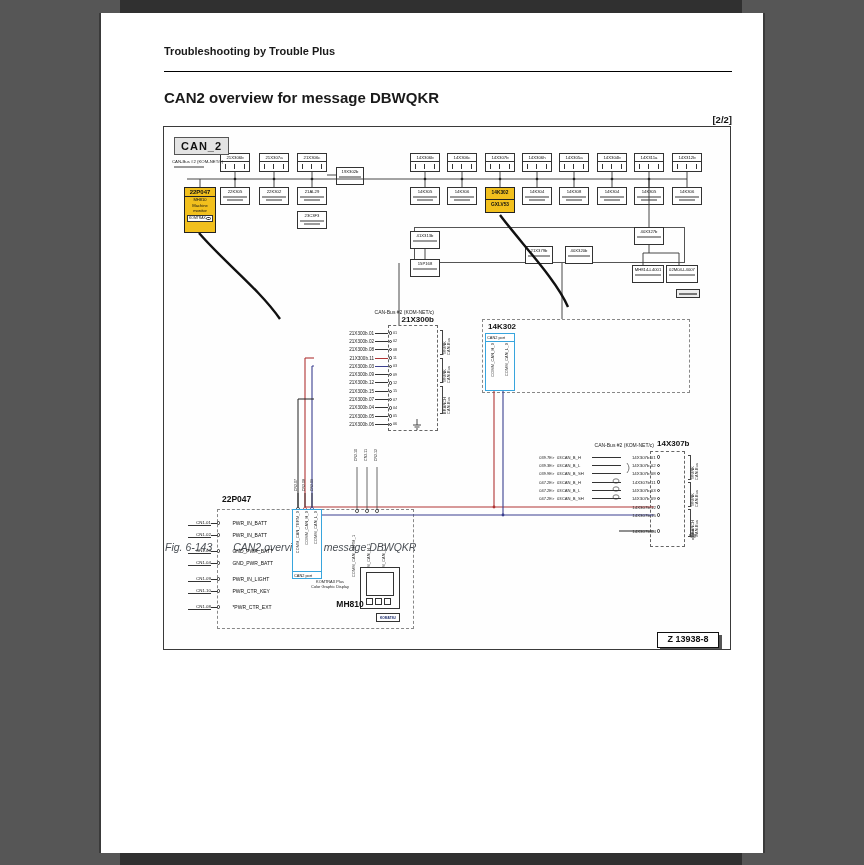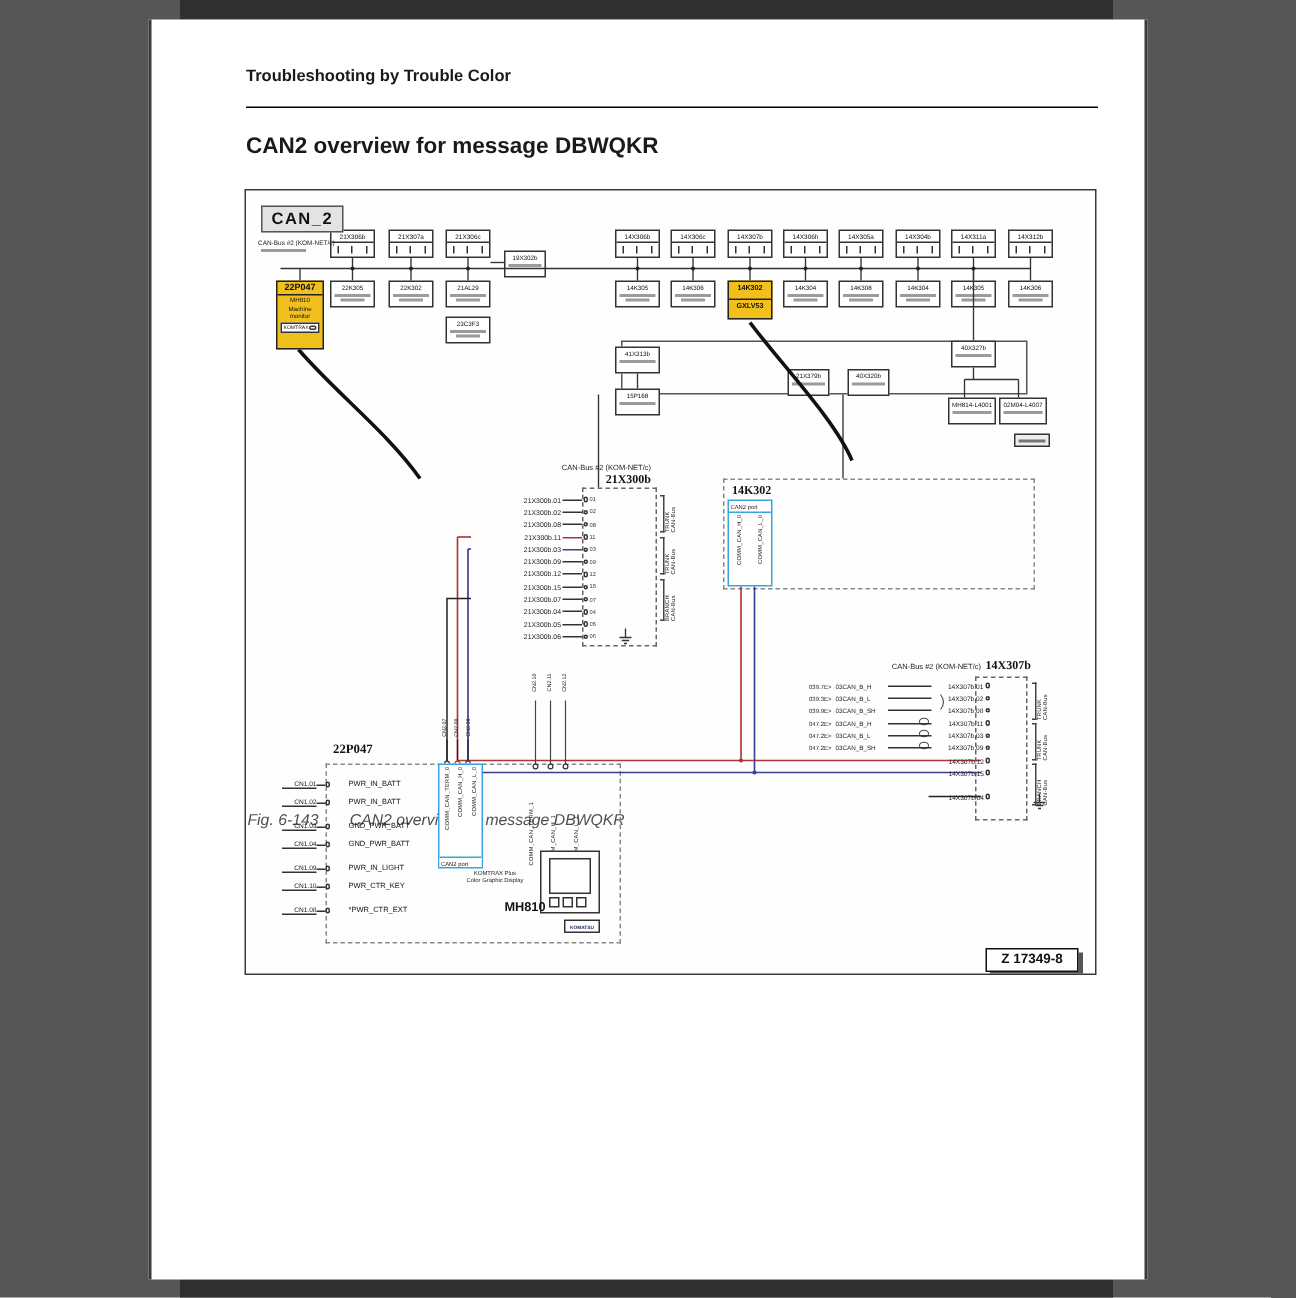--- a/index.html
+++ b/index.html
@@ -52,21 +52,21 @@
   .hl-left .badge .arr{width:8px;height:3px;border:0.8px solid #333;border-radius:2px;}
   .hl-mid{left:321px;top:60px;width:30px;height:26px;z-index:4;text-align:center;}
   .hl-mid .r{height:12px;font-size:4.8px;font-weight:bold;padding-top:2px;}
   .hl-mid .r:first-child{border-bottom:1.4px solid #222;}
 
   .busrect{left:250px;top:100px;width:271px;height:36px;border:0.8px solid #555;z-index:1;}
   .dashbox{border:1px dashed #666;z-index:1;background:transparent;}
   .dadobox{border:1px dashed #888;}
 
   .blk-hdr{font-size:5px;color:#222;z-index:4;}
-  .blk-name{font-size:8px;font-weight:bold;color:#111;z-index:4;font-family:Liberation Serif, serif;}
+  .blk-name{font-size:8px;font-weight:bold;color:#111;z-index:4;}
 
   .pinrows{left:150px;top:202px;width:86px;z-index:4;}
   .pinrow{display:flex;align-items:center;height:8.3px;}
   .pinrow .lbl{width:60px;text-align:right;font-size:4.6px;color:#222;}
   .pinrow .wire{flex:1;height:1px;background:var(--wire,#333);margin:0 1px;}
   .pinrow .pc{width:3.4px;height:3.4px;border:0.8px solid #333;border-radius:50%;background:#fff;}
   .pinrow .num{width:8px;font-size:3.8px;color:#333;text-align:left;padding-left:1px;}
 
   .x307rows{left:366px;top:326px;width:130px;z-index:4;}
   .x307row{display:flex;align-items:center;height:8.3px;}
@@ -109,23 +109,24 @@
   .zbox{position:absolute;left:493px;top:505px;width:62px;height:16px;border:1.8px solid #111;background:#fff;z-index:5;
     font-size:9px;font-weight:bold;text-align:center;line-height:13px;box-shadow:3px 3px 0 #555;}
 </style>
 </head>
 <body>
 
 <div class="chrome-bar" style="top:0;height:13px;"></div>
 <div class="chrome-bar" style="top:853px;height:12px;"></div>
 
 <div class="page">
-  <div class="doc-header">Troubleshooting by Trouble Color</div>
+  <div class="doc-header">Troubleshooting by Trouble Plus</div>
   <div class="doc-rule"></div>
   <div class="doc-title">CAN2 overview for message DBWQKR</div>
+  <div class="page-ind">[2/2]</div>
 
   <div class="diagram">
 
     <svg class="wires" width="568" height="524">
 
       <path d="M23,52 H523" stroke="#333" stroke-width="0.9" fill="none"></path>
 
       <g stroke="#333" stroke-width="0.9">
         <path d="M71,45 V60"></path>
           <path d="M110,45 V60"></path>
@@ -729,20 +730,20 @@
           <i></i>
         </div>
     </div>
     <div class="disp-cap">
       <span>KOMTRAX Plus</span><br>
       <span>Color Graphic Display</span>
     </div>
     <div class="mh-name">MH810</div>
     <div class="logobox">KOMATSU</div>
 
-    <div class="zbox">Z 17349-8</div>
+    <div class="zbox">Z 13938-8</div>
   </div>
 
   <div class="caption">
     <span class="fig">Fig. 6-143</span>
     <span>CAN2 overview for message DBWQKR</span>
   </div>
 </div>
 
 </body></html>

